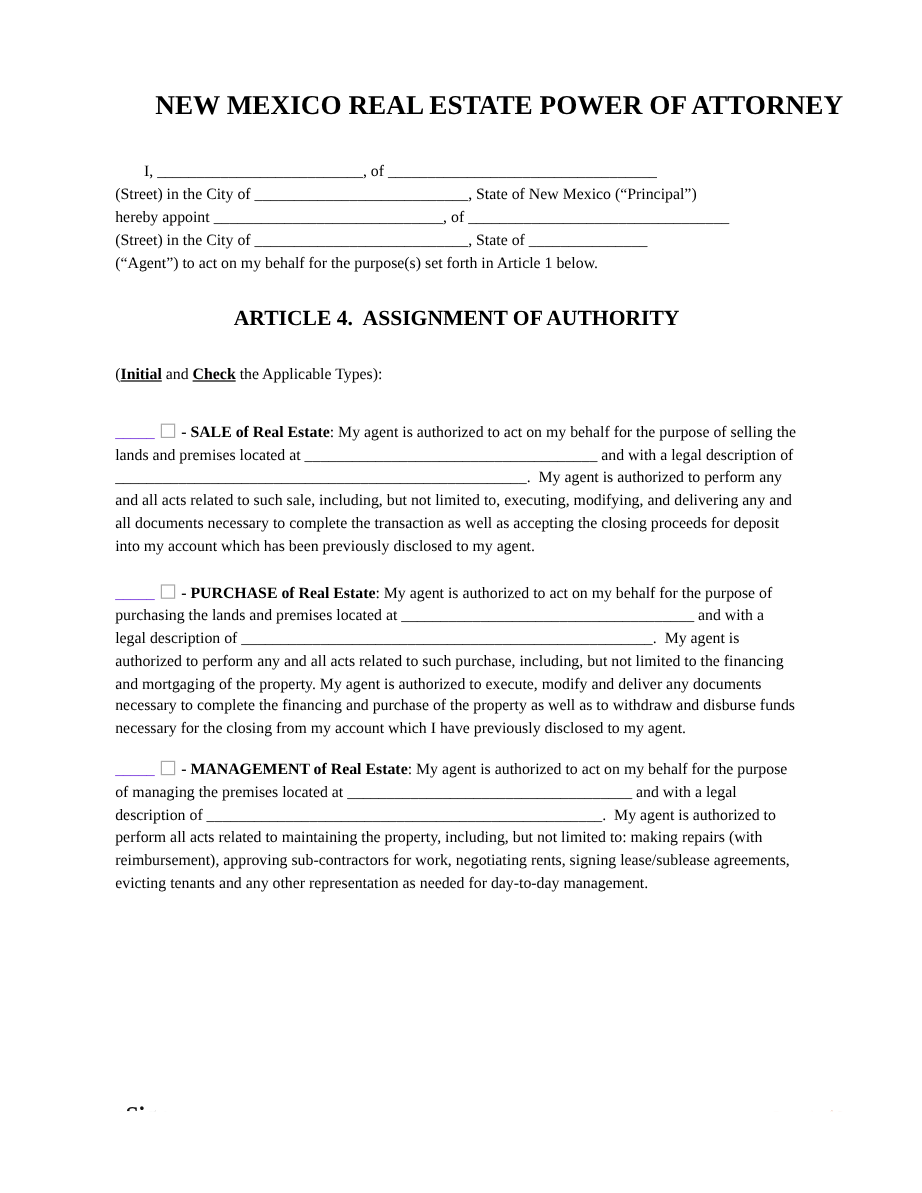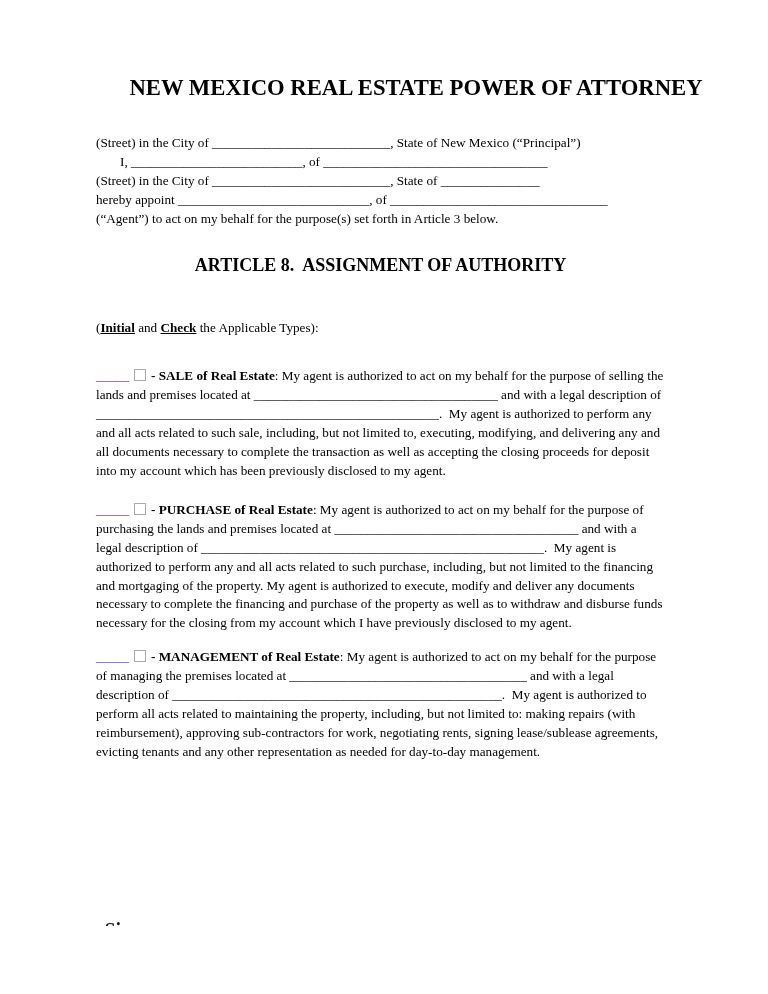--- a/index.html
+++ b/index.html
@@ -33,21 +33,21 @@
   .intro .line { white-space: pre; }
   .intro .indent { text-indent: 24px; }
   .heading {
     margin: 25px 0 0 0;
     text-align: center;
     font-size: 18px;
     font-weight: bold;
     line-height: 22px;
     white-space: pre;
   }
-  .instruction { margin-top: 43px; font-size: 13.2px; line-height: 18.9px; }
+  .instruction { margin-top: 27px; font-size: 13.2px; line-height: 18.9px; }
   .bu { font-weight: bold; text-decoration: underline; }
   .para {
     margin: 20px 0 0 0;
     font-size: 13.2px;
     line-height: 18.9px;
     white-space: pre-wrap;
     word-spacing: 0;
   }
   .para.first { margin-top: 30px; }
   .para.mgmt { margin-top: 15px; }
@@ -80,28 +80,28 @@
   .pagenum { font-size: 13.2px; color: #c2410c; }
 </style>
 </head>
 <body>
 
 <div class="page">
   <h1 class="title">NEW MEXICO REAL ESTATE POWER OF ATTORNEY</h1>
 
   <div class="content">
     <div class="intro">
+      <div class="line indent">I, __________________________, of __________________________________</div>
       <div class="line">(Street) in the City of ___________________________, State of New Mexico (“Principal”)</div>
-      <div class="line indent">I, __________________________, of __________________________________</div>
+      <div class="line">hereby appoint _____________________________, of _________________________________</div>
       <div class="line">(Street) in the City of ___________________________, State of _______________</div>
-      <div class="line">hereby appoint _____________________________, of _________________________________</div>
-      <div class="line">(“Agent”) to act on my behalf for the purpose(s) set forth in Article 3 below.</div>
+      <div class="line">(“Agent”) to act on my behalf for the purpose(s) set forth in Article 1 below.</div>
     </div>
 
-    <h2 class="heading">ARTICLE 8.  ASSIGNMENT OF AUTHORITY</h2>
+    <h2 class="heading">ARTICLE 4.  ASSIGNMENT OF AUTHORITY</h2>
 
     <div class="instruction"><span>(</span><span class="bu">Initial</span><span> and </span><span class="bu">Check</span><span> the Applicable Types):</span></div>
 
     <p class="para first"><span class="blank-gray">_____</span><span class="checkbox"></span><span class="label">- SALE of Real Estate</span><span>: My agent is authorized to act on my behalf for the purpose of selling the lands and premises located at _____________________________________ and with a legal description of ____________________________________________________.  My agent is authorized to perform any and all acts related to such sale, including, but not limited to, executing, modifying, and delivering any and all documents necessary to complete the transaction as well as accepting the closing proceeds for deposit into my account which has been previously disclosed to my agent.</span></p>
 
     <p class="para"><span class="blank-gray">_____</span><span class="checkbox"></span><span class="label">- PURCHASE of Real Estate</span><span>: My agent is authorized to act on my behalf for the purpose of purchasing the lands and premises located at _____________________________________ and with a legal description of ____________________________________________________.  My agent is authorized to perform any and all acts related to such purchase, including, but not limited to the financing and mortgaging of the property. My agent is authorized to execute, modify and deliver any documents necessary to complete the financing and purchase of the property as well as to withdraw and disburse funds necessary for the closing from my account which I have previously disclosed to my agent.</span></p>
 
     <p class="para mgmt"><span class="blank-gray">_____</span><span class="checkbox"></span><span class="label">- MANAGEMENT of Real Estate</span><span>: My agent is authorized to act on my behalf for the purpose of managing the premises located at ____________________________________ and with a legal description of __________________________________________________.  My agent is authorized to perform all acts related to maintaining the property, including, but not limited to: making repairs (with reimbursement), approving sub-contractors for work, negotiating rents, signing lease/sublease agreements, evicting tenants and any other representation as needed for day-to-day management.</span></p>
   </div>
 

